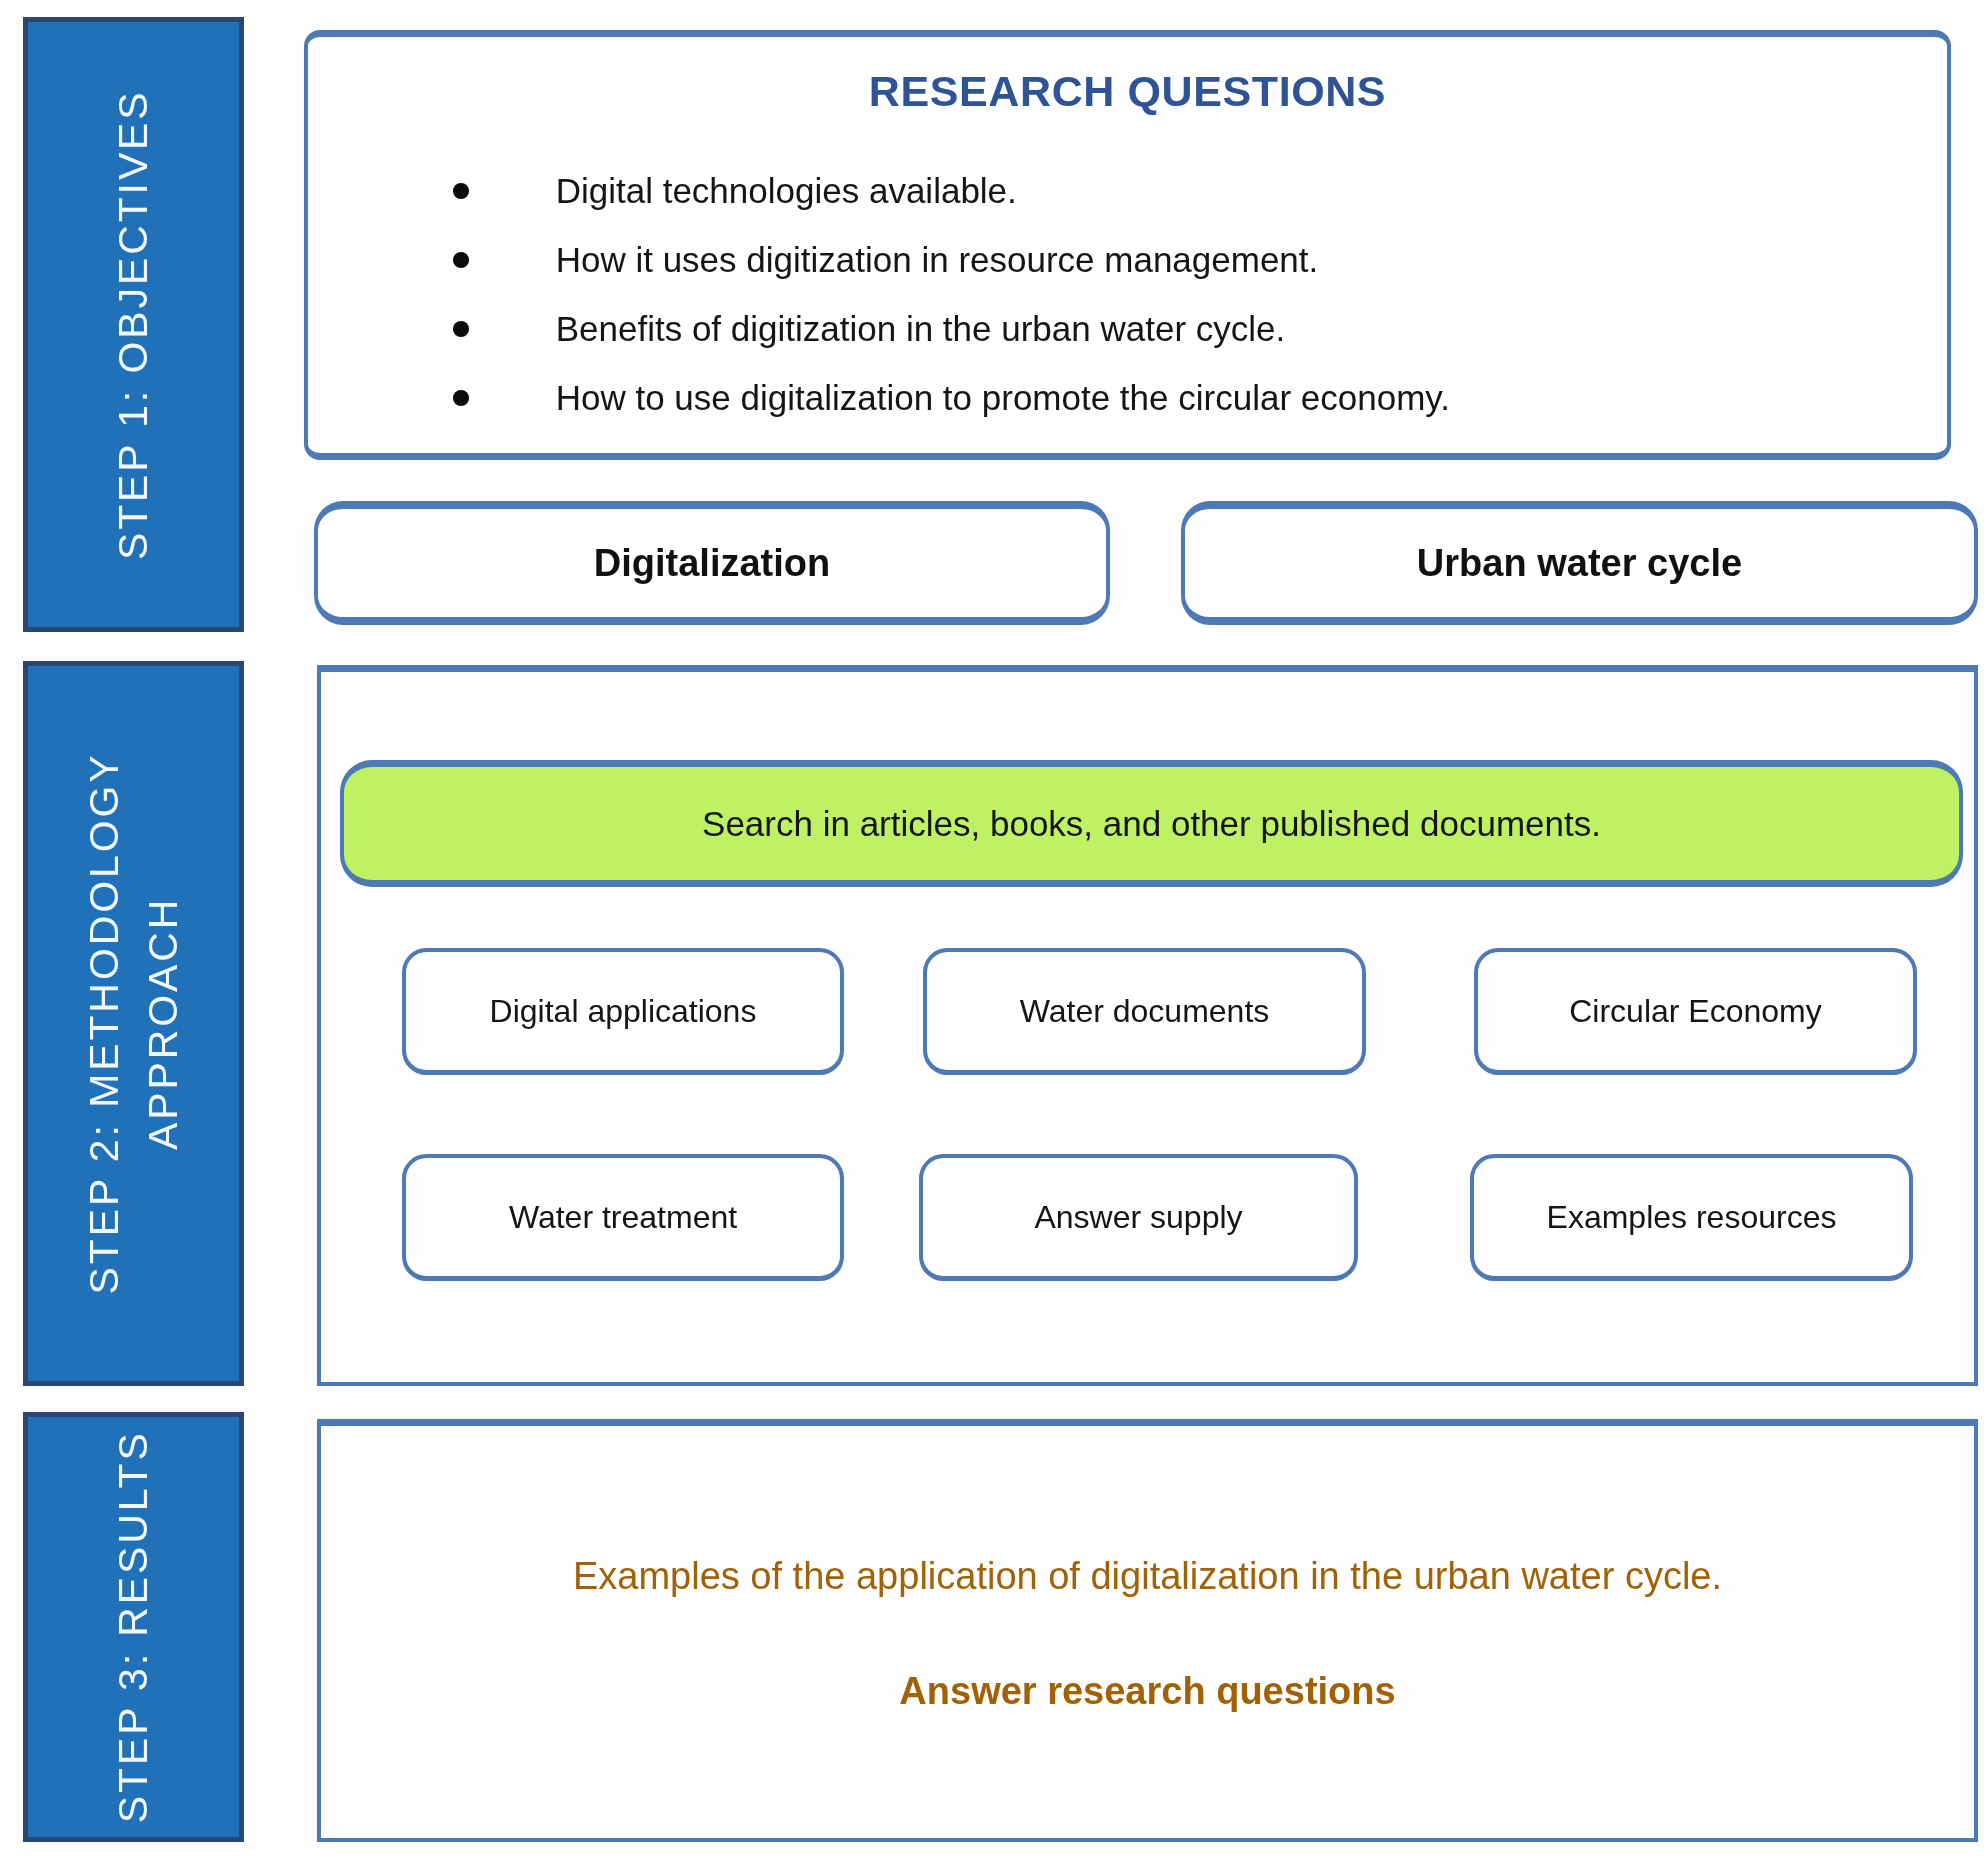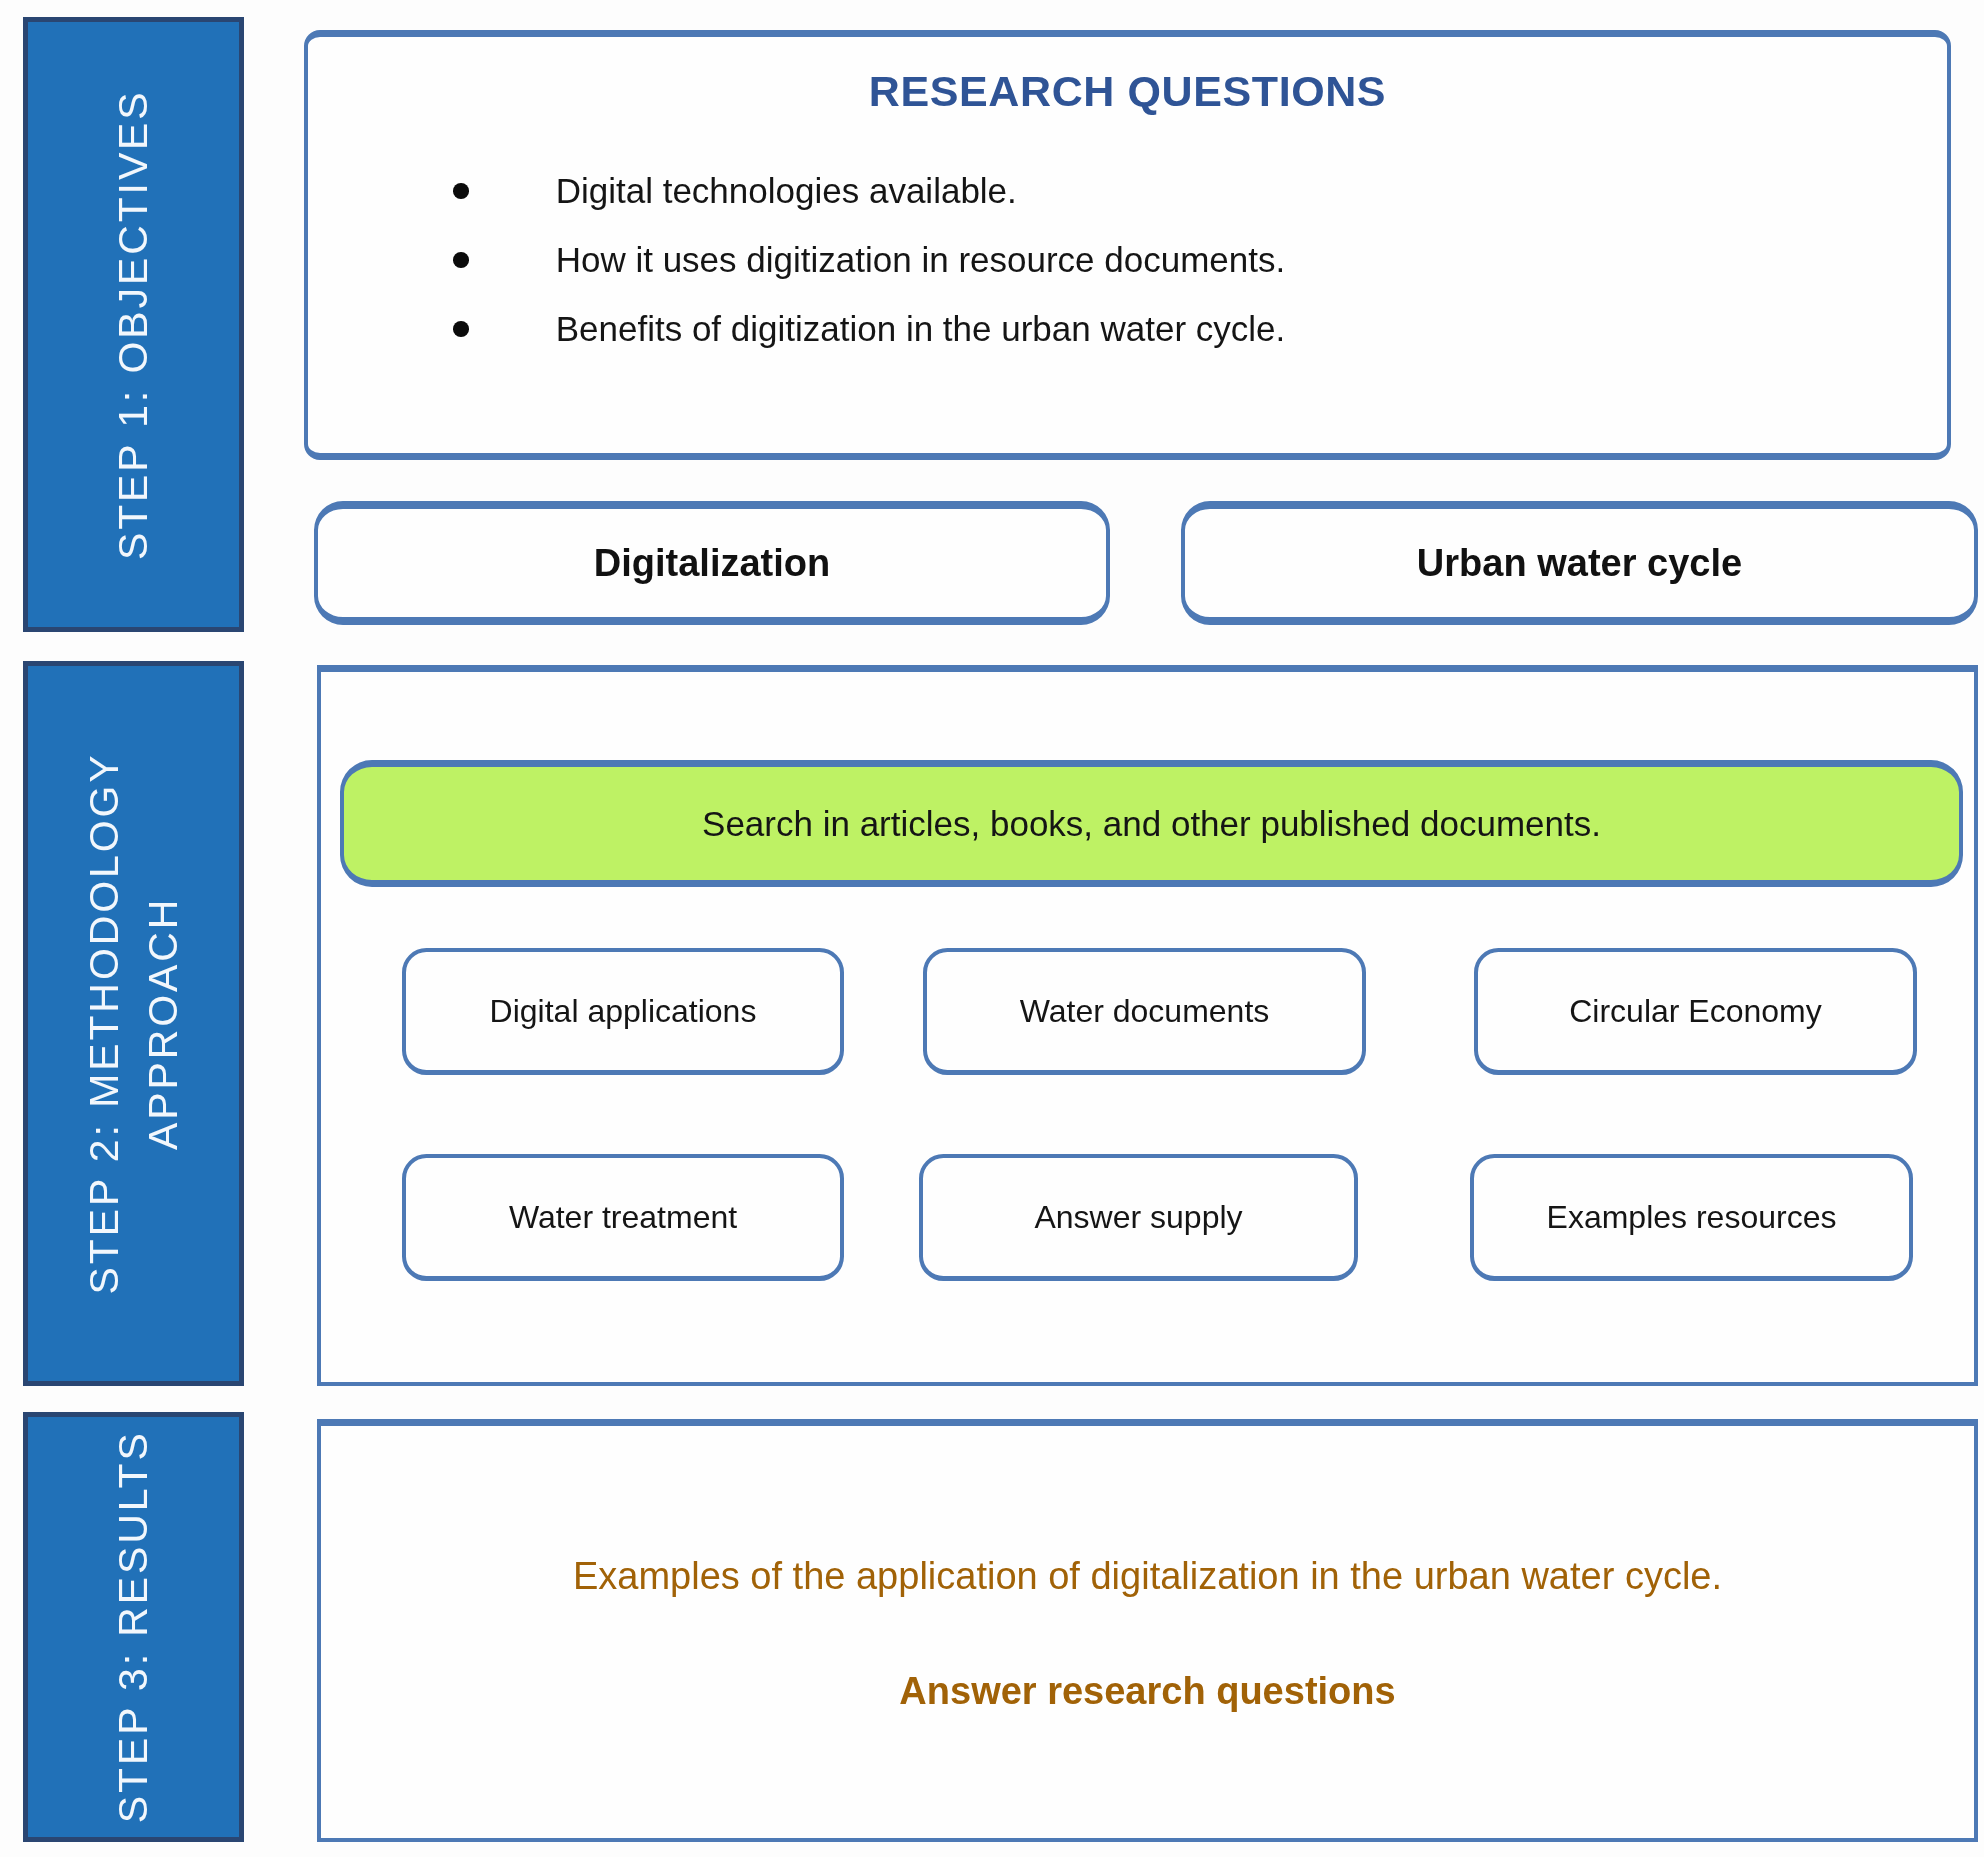--- a/index.html
+++ b/index.html
@@ -174,25 +174,29 @@
 
   <section class="rbox rq-box">
     <h1 class="rq-title">RESEARCH QUESTIONS</h1>
     <ul class="rq-list">
       <li class="rq-item">
         <span class="dot"></span>
         <span>Digital technologies available.</span>
       </li>
       <li class="rq-item">
         <span class="dot"></span>
-        <span>How it uses digitization in resource documents.</span>
+        <span>How it uses digitization in resource management.</span>
       </li>
       <li class="rq-item">
         <span class="dot"></span>
         <span>Benefits of digitization in the urban water cycle.</span>
+      </li>
+      <li class="rq-item">
+        <span class="dot"></span>
+        <span>How to use digitalization to promote the circular economy.</span>
       </li>
     </ul>
   </section>
 
   <div class="rbox kw kw-1">
     <span>Digitalization</span>
   </div>
   <div class="rbox kw kw-2">
     <span>Urban water cycle</span>
   </div>

